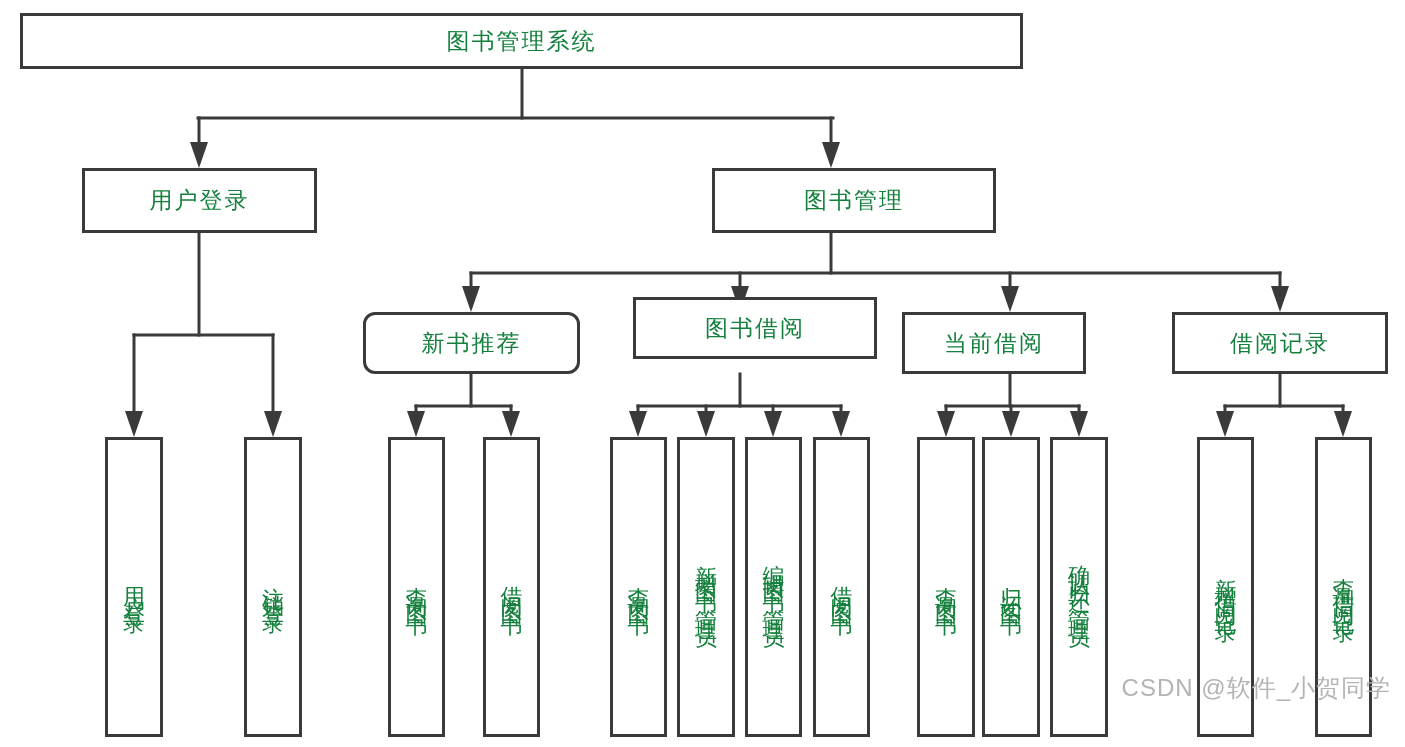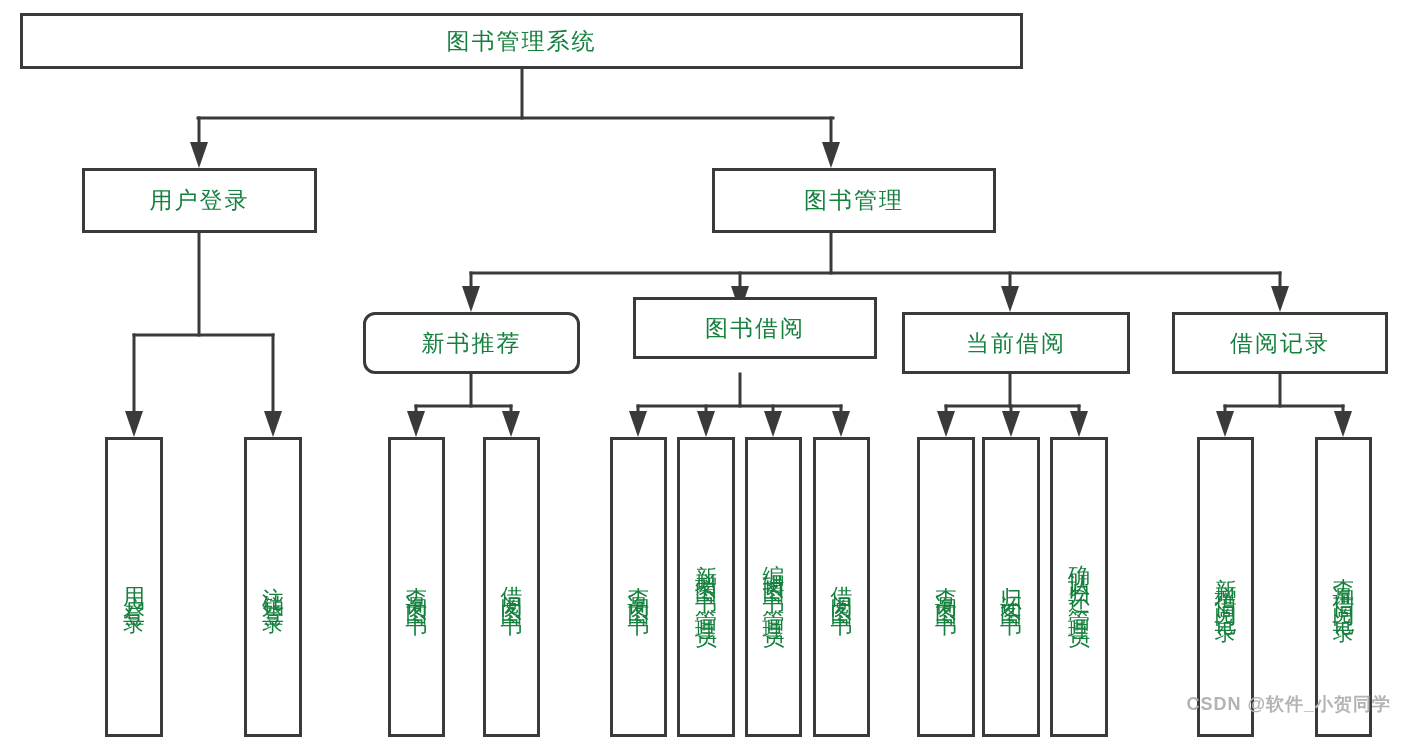--- a/index.html
+++ b/index.html
@@ -41,28 +41,27 @@
   .node.v span {
     writing-mode: vertical-rl;
     text-orientation: mixed;
     font-size: 22px;
     letter-spacing: 9px;
     line-height: 1;
     white-space: nowrap;
   }
   .watermark {
     position: absolute;
-    top: 692px;
+    top: 672px;
     right: 14px;
-    font-size: 18px;
+    font-size: 24px;
     letter-spacing: 1px;
     color: #b4b2b5;
     z-index: 3;
     white-space: nowrap;
-    font-weight: bold;
   }
 </style>
 </head>
 <body>
 
 <div class="canvas">
 
   <svg id="connector-svg" width="1405" height="747">
       <line x1="522" y1="69" x2="522" y2="118" stroke="#3a3a3a" stroke-width="3" stroke-linecap="square"></line>
       <line x1="198" y1="118" x2="833" y2="118" stroke="#3a3a3a" stroke-width="3" stroke-linecap="square"></line>
@@ -128,21 +127,21 @@
   <div class="node h" style="left:712px; top:168px; width:284px; height:65px;">
     <span>图书管理</span>
   </div>
 
   <div class="node h" style="left:363px; top:312px; width:217px; height:62px;border-radius:12px;">
     <span>新书推荐</span>
   </div>
   <div class="node h" style="left:633px; top:297px; width:244px; height:62px;">
     <span>图书借阅</span>
   </div>
-  <div class="node h" style="left:902px; top:312px; width:228px; height:62px;">
+  <div class="node h" style="left:902px; top:312px; width:184px; height:62px;">
     <span>当前借阅</span>
   </div>
   <div class="node h" style="left:1172px; top:312px; width:216px; height:62px;">
     <span>借阅记录</span>
   </div>
 
   <div class="node v" style="left:105px; top:437px; width:58px; height:300px;">
     <span>用户登录</span>
   </div>
   <div class="node v" style="left:244px; top:437px; width:58px; height:300px;">

